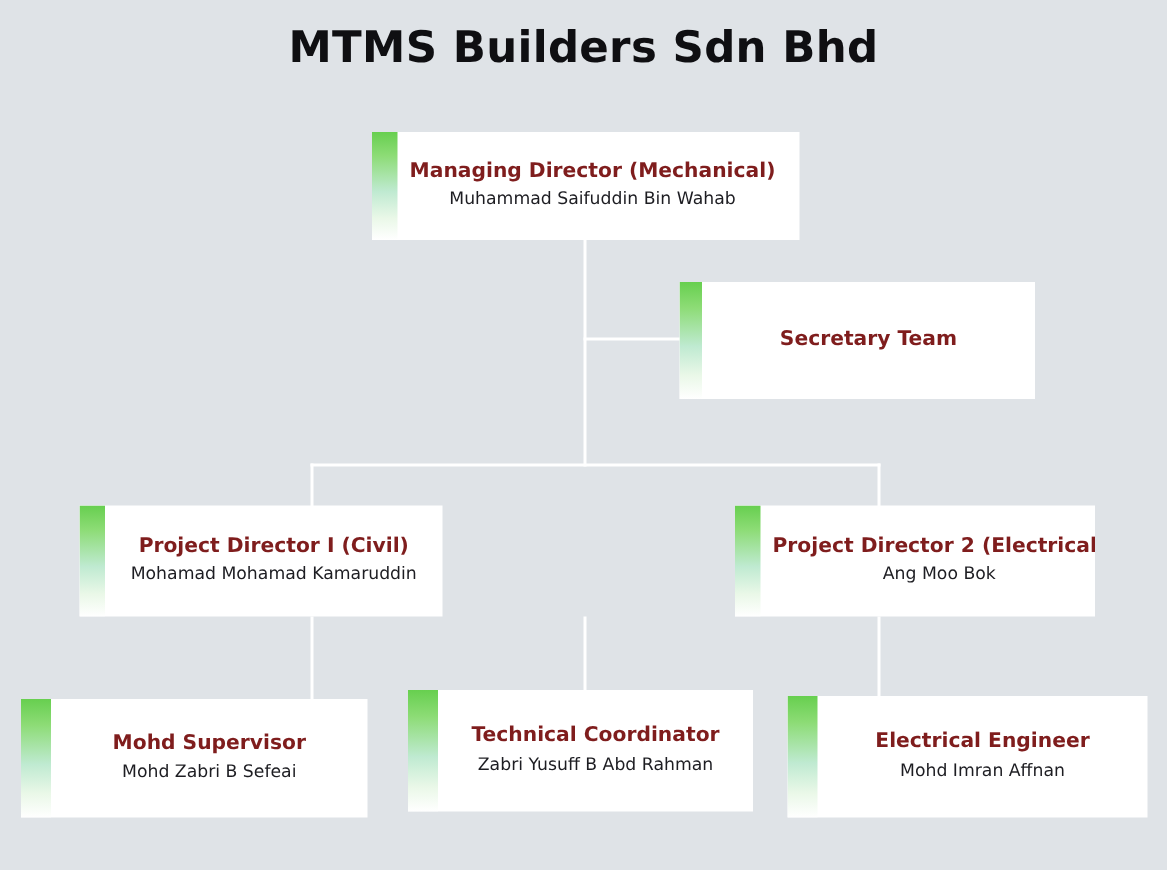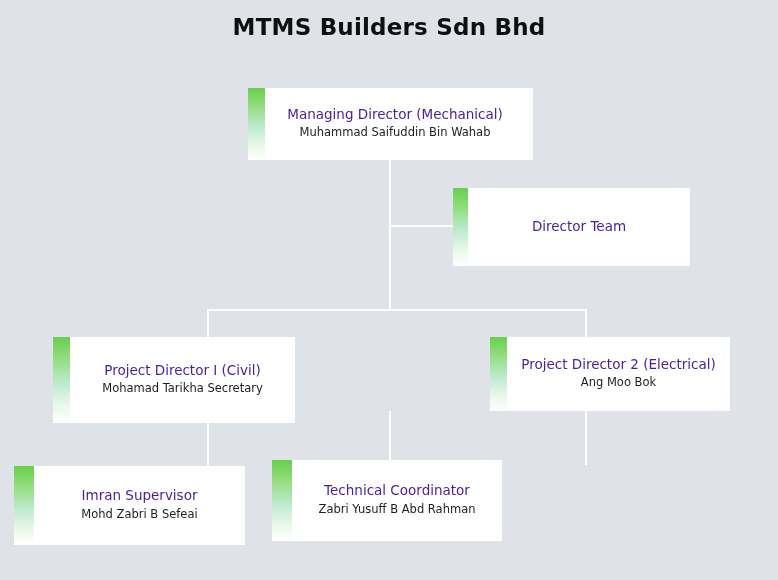--- a/index.html
+++ b/index.html
@@ -19,21 +19,21 @@
     inset: 0;
   }
 
   
   .chart-title {
     position: absolute;
     left: 0;
     top: 14px;
     width: 778px;
     text-align: center;
-    font-size: 23px;
+    font-size: 29px;
     font-weight: bold;
     color: #0f0f12;
     letter-spacing: 0.2px;
   }
 
   
   .conn {
     position: absolute;
     background: #ffffff;
   }
@@ -57,39 +57,39 @@
     display: flex;
     flex-direction: column;
     align-items: center;
     justify-content: center;
     padding: 4px 8px 6px 8px;
     box-sizing: border-box;
     text-align: center;
   }
   .node-title {
     font-size: 13.5px;
-    font-weight: normal;
-    color: #4c1d95;
+    font-weight: bold;
+    color: #7f1d1d;
     line-height: 1.25;
     white-space: nowrap;
   }
   .node-subtitle {
     font-size: 11.5px;
     font-weight: normal;
     color: #1d1d22;
     line-height: 1.3;
     margin-top: 3px;
     white-space: nowrap;
     text-align: center;
   }
 
   
   #node-md              { left: 248px; top: 88px;  width: 285px; height: 72px; }
   #node-secretary       { left: 453px; top: 188px; width: 237px; height: 78px; }
-  #node-pd1             { left: 53px;  top: 337px; width: 242px; height: 86px; }
+  #node-pd1             { left: 53px;  top: 337px; width: 242px; height: 74px; }
   #node-pd2             { left: 490px; top: 337px; width: 240px; height: 74px; }
   #node-site-supervisor { left: 14px;  top: 466px; width: 231px; height: 79px; }
   #node-tech-coord      { left: 272px; top: 460px; width: 230px; height: 81px; }
   #node-elec-eng        { left: 525px; top: 464px; width: 240px; height: 81px; }
 
   #node-md .node-body              { padding-left: 0; }
   #node-secretary .node-accent     { width: 15px; flex: 0 0 15px; }
   #node-site-supervisor .node-accent { width: 20px; flex: 0 0 20px; }
   #node-tech-coord .node-accent    { width: 20px; flex: 0 0 20px; }
   #node-elec-eng .node-accent      { width: 20px; flex: 0 0 20px; }
@@ -132,50 +132,57 @@
     <div class="node-accent"></div>
     <div class="node-body">
       <div class="node-title">Managing Director (Mechanical)</div>
       <div class="node-subtitle">Muhammad Saifuddin Bin Wahab</div>
     </div>
   </div>
 
   <div class="node" id="node-secretary">
     <div class="node-accent"></div>
     <div class="node-body">
-      <div class="node-title">Director Team</div>
+      <div class="node-title">Secretary Team</div>
     </div>
   </div>
 
   <div class="node" id="node-pd1">
     <div class="node-accent"></div>
     <div class="node-body">
       <div class="node-title">Project Director I (Civil)</div>
-      <div class="node-subtitle">Mohamad Tarikha Secretary</div>
+      <div class="node-subtitle">Mohamad Mohamad Kamaruddin</div>
     </div>
   </div>
 
   <div class="node" id="node-pd2">
     <div class="node-accent"></div>
     <div class="node-body">
       <div class="node-title">Project Director 2 (Electrical)</div>
       <div class="node-subtitle">Ang Moo Bok</div>
     </div>
   </div>
 
   <div class="node" id="node-site-supervisor">
     <div class="node-accent"></div>
     <div class="node-body">
-      <div class="node-title">Imran Supervisor</div>
+      <div class="node-title">Mohd Supervisor</div>
       <div class="node-subtitle">Mohd Zabri B Sefeai</div>
     </div>
   </div>
 
   <div class="node" id="node-tech-coord">
     <div class="node-accent"></div>
     <div class="node-body">
       <div class="node-title">Technical Coordinator</div>
       <div class="node-subtitle">Zabri Yusuff B Abd Rahman</div>
     </div>
   </div>
 
+  <div class="node" id="node-elec-eng">
+    <div class="node-accent"></div>
+    <div class="node-body">
+      <div class="node-title">Electrical Engineer</div>
+      <div class="node-subtitle">Mohd Imran Affnan</div>
+    </div>
+  </div>
 
 </div>
 
 </body></html>

